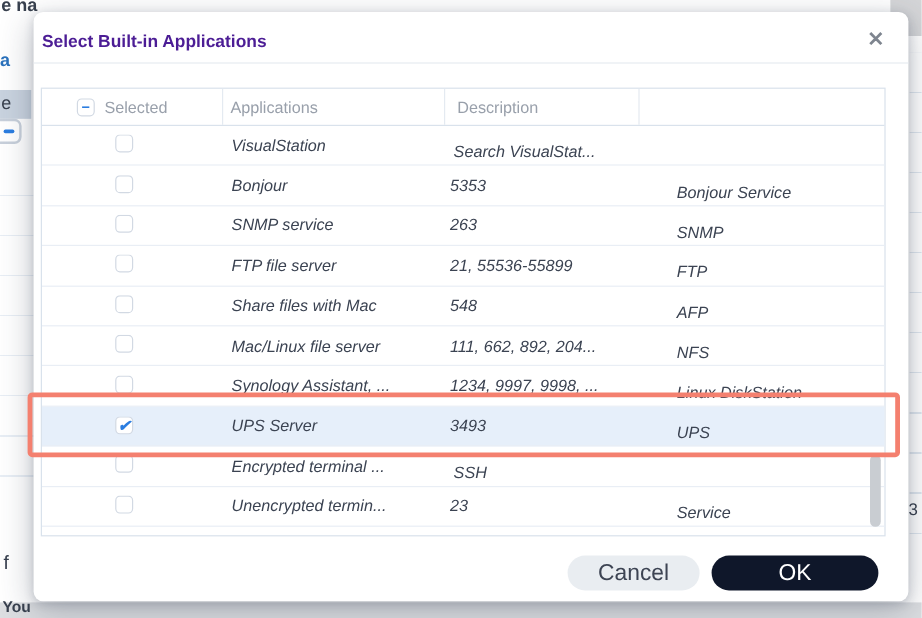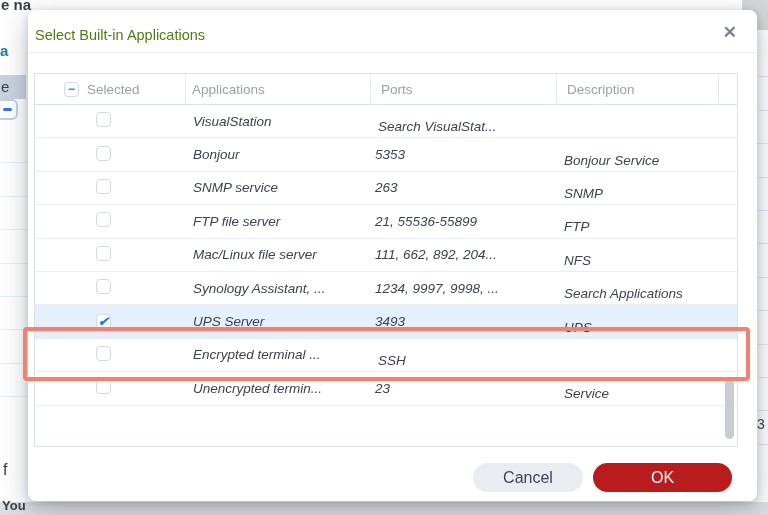--- a/index.html
+++ b/index.html
@@ -24,21 +24,21 @@
   .bd-f{left:3px;top:461px;font-size:16px;}
   .bd-bottom-strip{left:0;top:502px;width:768px;height:13px;background:#dcdee1;}
   .bd-you{left:2px;top:498px;font-size:13px;font-weight:700;z-index:2;}
   .bd-num{left:757px;top:416px;font-size:14px;}
   .bd-gray-tr{left:742px;top:0;width:26px;height:30px;background:#d5d6d8;}
 
   
   #dialog{position:absolute;left:28px;top:10px;width:729px;height:491px;
     background:#fff;border-radius:8px;z-index:10;
     box-shadow:0 8px 28px rgba(45,55,75,.30),0 2px 8px rgba(45,55,75,.18);}
-  .dlg-title{position:absolute;left:7px;top:17px;font-size:14.5px;font-weight:400;color:#4d7c0f;}
+  .dlg-title{position:absolute;left:7px;top:17px;font-size:14.5px;font-weight:700;color:#4c1d95;}
   .dlg-close{position:absolute;right:20px;top:14px;font-size:17px;line-height:17px;
     color:#7e858f;font-weight:600;cursor:pointer;}
   .dlg-divider{position:absolute;left:0;right:0;top:42px;height:1px;background:#e7ebf0;}
 
   
   .grid{position:absolute;left:6px;top:63px;width:704px;height:374px;
     border:1px solid #d9e2ec;box-sizing:border-box;background:#fff;}
   .grid-header{display:flex;height:31px;box-sizing:border-box;
     border-bottom:1px solid #d9e2ec;color:#99a0ab;font-size:13.5px;}
   .hcell{box-sizing:border-box;border-right:1px solid #e4eaf1;display:flex;
@@ -63,24 +63,24 @@
   .tcell{box-sizing:border-box;white-space:nowrap;overflow:hidden;}
   .tcell.sel{width:151px;padding-left:61px;}
   .tcell.app{width:185px;padding-left:7px;}
   .tcell.ports{width:186px;padding-left:4px;}
   .tcell.desc{width:162px;padding-left:7px;margin-top:11px;}
 
   .scroll-thumb{position:absolute;right:3px;top:305px;width:9px;height:60px;
     border-radius:5px;background:#c9cdd2;cursor:pointer;}
 
   
-  .btn{position:absolute;top:453px;height:29px;border-radius:14.5px;font-size:16px;
+  .btn{position:absolute;top:453px;height:29px;border-radius:14.5px;font-size:19px;
     display:flex;align-items:center;justify-content:center;cursor:pointer;box-sizing:border-box;}
   .btn-cancel{left:445px;width:110px;background:#e9edf1;color:#3d4453;}
-  .btn-ok{left:565px;width:139px;background:#b91c1c;color:#ffffff;}
+  .btn-ok{left:565px;width:139px;background:#0f172a;color:#ffffff;}
 
   
   .annotation{position:absolute;left:23px;top:327px;width:727px;height:54px;
     box-sizing:border-box;border:4px solid #f4806f;border-radius:4px;
     z-index:60;pointer-events:none;}
 </style>
 </head>
 <body>
 
 <div class="frag bd-gray-tr"></div>
@@ -105,23 +105,20 @@
 
   <div class="grid">
     <div class="grid-header">
       <div class="hcell sel">
         <span class="cb indet">−</span>
         <span class="hlabel">Selected</span>
       </div>
       <div class="hcell app">
         <span>Applications</span>
       </div>
-      <div class="hcell ports">
-        <span>Ports</span>
-      </div>
       <div class="hcell desc">
         <span>Description</span>
       </div>
       <div class="hcell spacer"></div>
     </div>
     <div class="grid-body">
         <div class="trow">
     <div class="tcell sel">
       <span class="cb"></span>
     </div>
@@ -149,31 +146,39 @@
       <span class="cb"></span>
     </div>
     <div class="tcell app">FTP file server</div>
     <div class="tcell ports">21, 55536-55899</div>
     <div class="tcell desc">FTP</div>
   </div>
         <div class="trow">
     <div class="tcell sel">
       <span class="cb"></span>
     </div>
+    <div class="tcell app">Share files with Mac</div>
+    <div class="tcell ports">548</div>
+    <div class="tcell desc">AFP</div>
+  </div>
+        <div class="trow">
+    <div class="tcell sel">
+      <span class="cb"></span>
+    </div>
     <div class="tcell app">Mac/Linux file server</div>
     <div class="tcell ports">111, 662, 892, 204...</div>
     <div class="tcell desc">NFS</div>
   </div>
         <div class="trow">
     <div class="tcell sel">
       <span class="cb"></span>
     </div>
     <div class="tcell app">Synology Assistant, ...</div>
     <div class="tcell ports">1234, 9997, 9998, ...</div>
-    <div class="tcell desc">Search Applications</div>
+    <div class="tcell desc">Linux DiskStation</div>
   </div>
         <div class="trow hl">
     <div class="tcell sel">
       <span class="cb checked">✔</span>
     </div>
     <div class="tcell app">UPS Server</div>
     <div class="tcell ports">3493</div>
     <div class="tcell desc">UPS</div>
   </div>
         <div class="trow">

